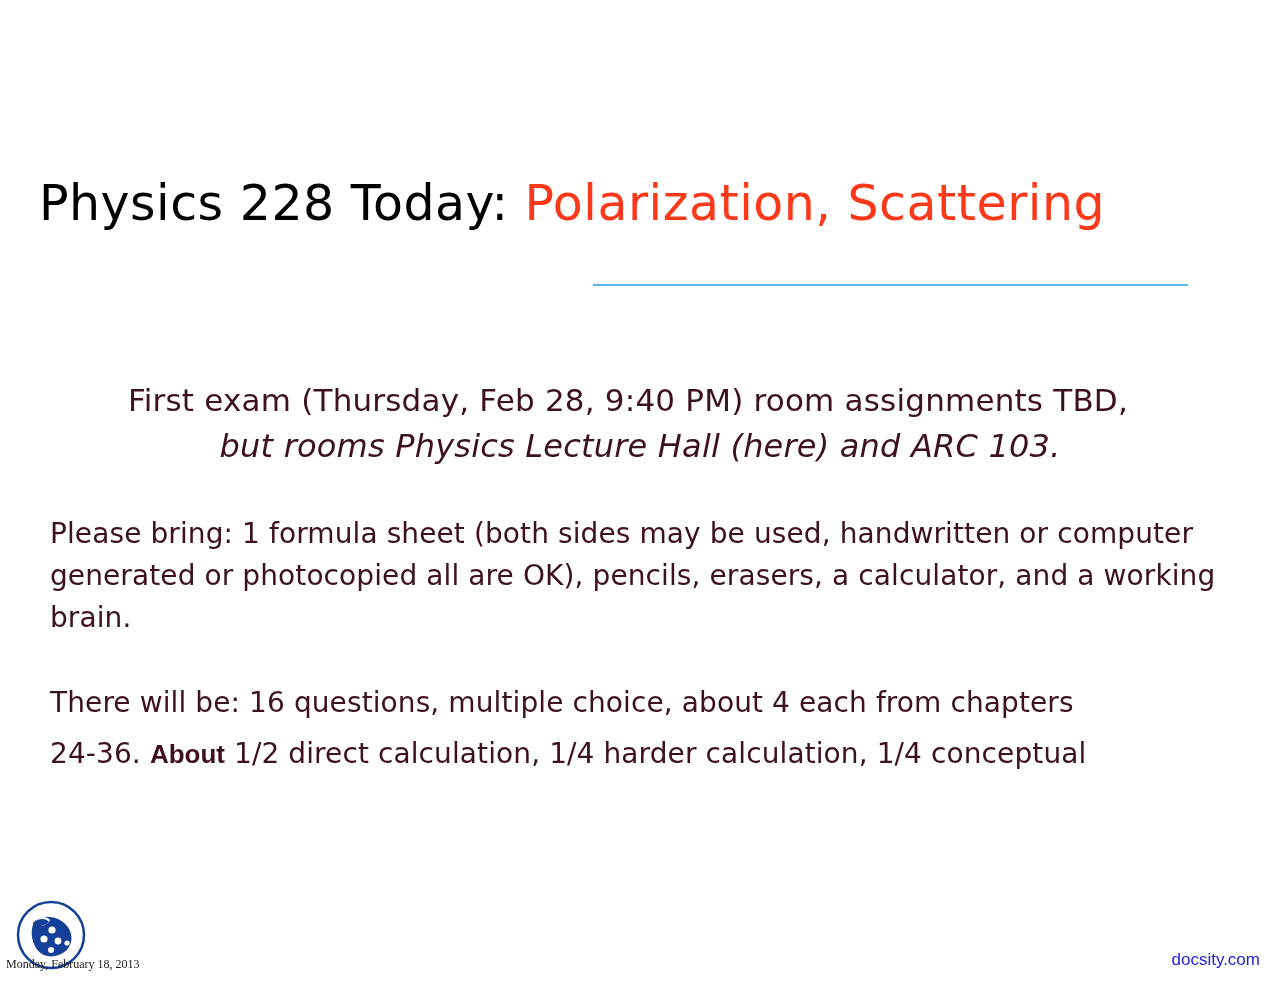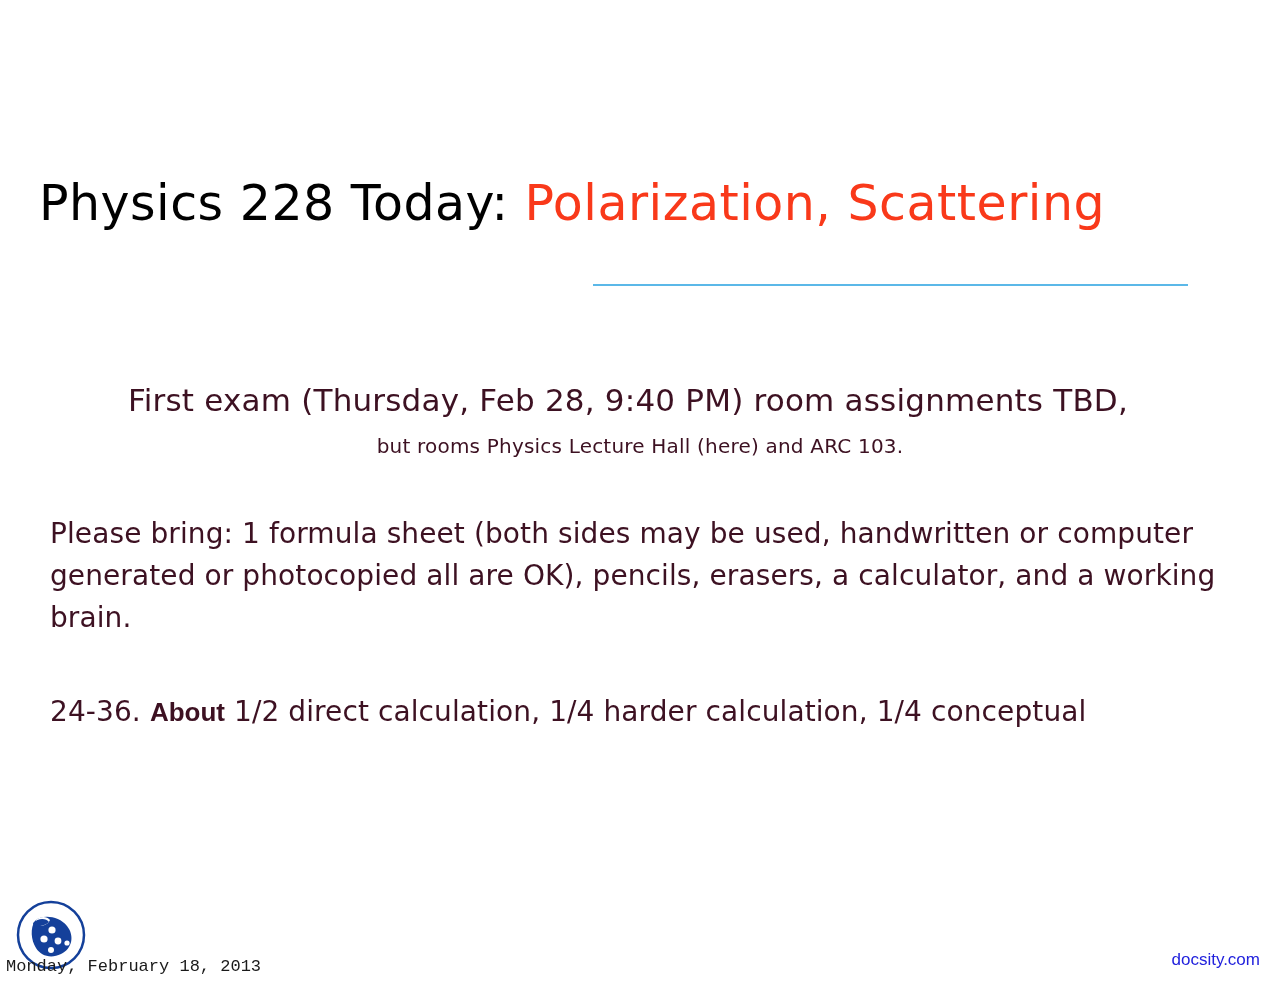--- a/index.html
+++ b/index.html
@@ -70,24 +70,25 @@
     line-height: 40px;
     letter-spacing: 0.2px;
     white-space: nowrap;
   }
   .exam-line-2 {
     position: absolute;
     left: 0;
     top: 46px;
     width: 1280px;
     text-align: center;
-    font-size: 20px;
+    font-size: 32px;
     line-height: 40px;
     letter-spacing: 0.2px;
     white-space: nowrap;
+    font-style: italic;
   }
 
   .para {
     position: absolute;
     left: 50px;
     width: 1200px;
     font-size: 28px;
     line-height: 42px;
     letter-spacing: 0.1px;
   }
@@ -111,22 +112,22 @@
     position: absolute;
     left: 15px;
     top: 899px;
     width: 72px;
     height: 72px;
   }
   .footer-date {
     position: absolute;
     left: 6px;
     top: 957px;
-    font-family: Liberation Mono, monospace;
-    font-size: 17px;
+    font-family: Liberation Serif, serif;
+    font-size: 12px;
     color: #1a1a1a;
     white-space: nowrap;
   }
   .footer-brand {
     position: absolute;
     right: 20px;
     top: 950px;
     font-family: Liberation Sans, sans-serif;
     font-size: 17px;
     color: #2222DD;
@@ -147,20 +148,21 @@
 
   <div class="body-area">
 
     <div class="exam-line-1">First exam (Thursday, Feb 28, 9:40 PM) room assignments TBD,</div>
 
     <div class="exam-line-2">but rooms Physics Lecture Hall (here) and ARC 103.</div>
 
     <div class="para para-bring">Please bring: 1 formula sheet (both sides may be used, handwritten or computer generated or photocopied all are OK), pencils, erasers, a calculator, and a working brain.</div>
 
     <div class="para para-questions">
+      <span>There will be: 16 questions, multiple choice, about 4 each from chapters</span>
       <span class="line2"><span>24-36. </span><span class="bold-about">About</span><span> 1/2 direct calculation, 1/4 harder calculation, 1/4 conceptual</span></span>
     </div>
 
   </div>
 
   <div class="footer-logo">
     <svg width="72" height="72" viewBox="0 0 72 72" xmlns="http://www.w3.org/2000/svg">
       <circle cx="36" cy="36" r="33" fill="#ffffff" stroke="#14409A" stroke-width="2.5"></circle>
       <path d="M20 22 C27 15, 44 17, 52 27 C60 37, 57 50, 46 55 C36 60, 26 57, 21 49 C16 41, 15 29, 20 22 Z" fill="#14409A"></path>
       <path d="M21 21 C25 17, 32 17, 35 21 C33 26, 26 28, 21 26 Z" fill="#ffffff"></path>

